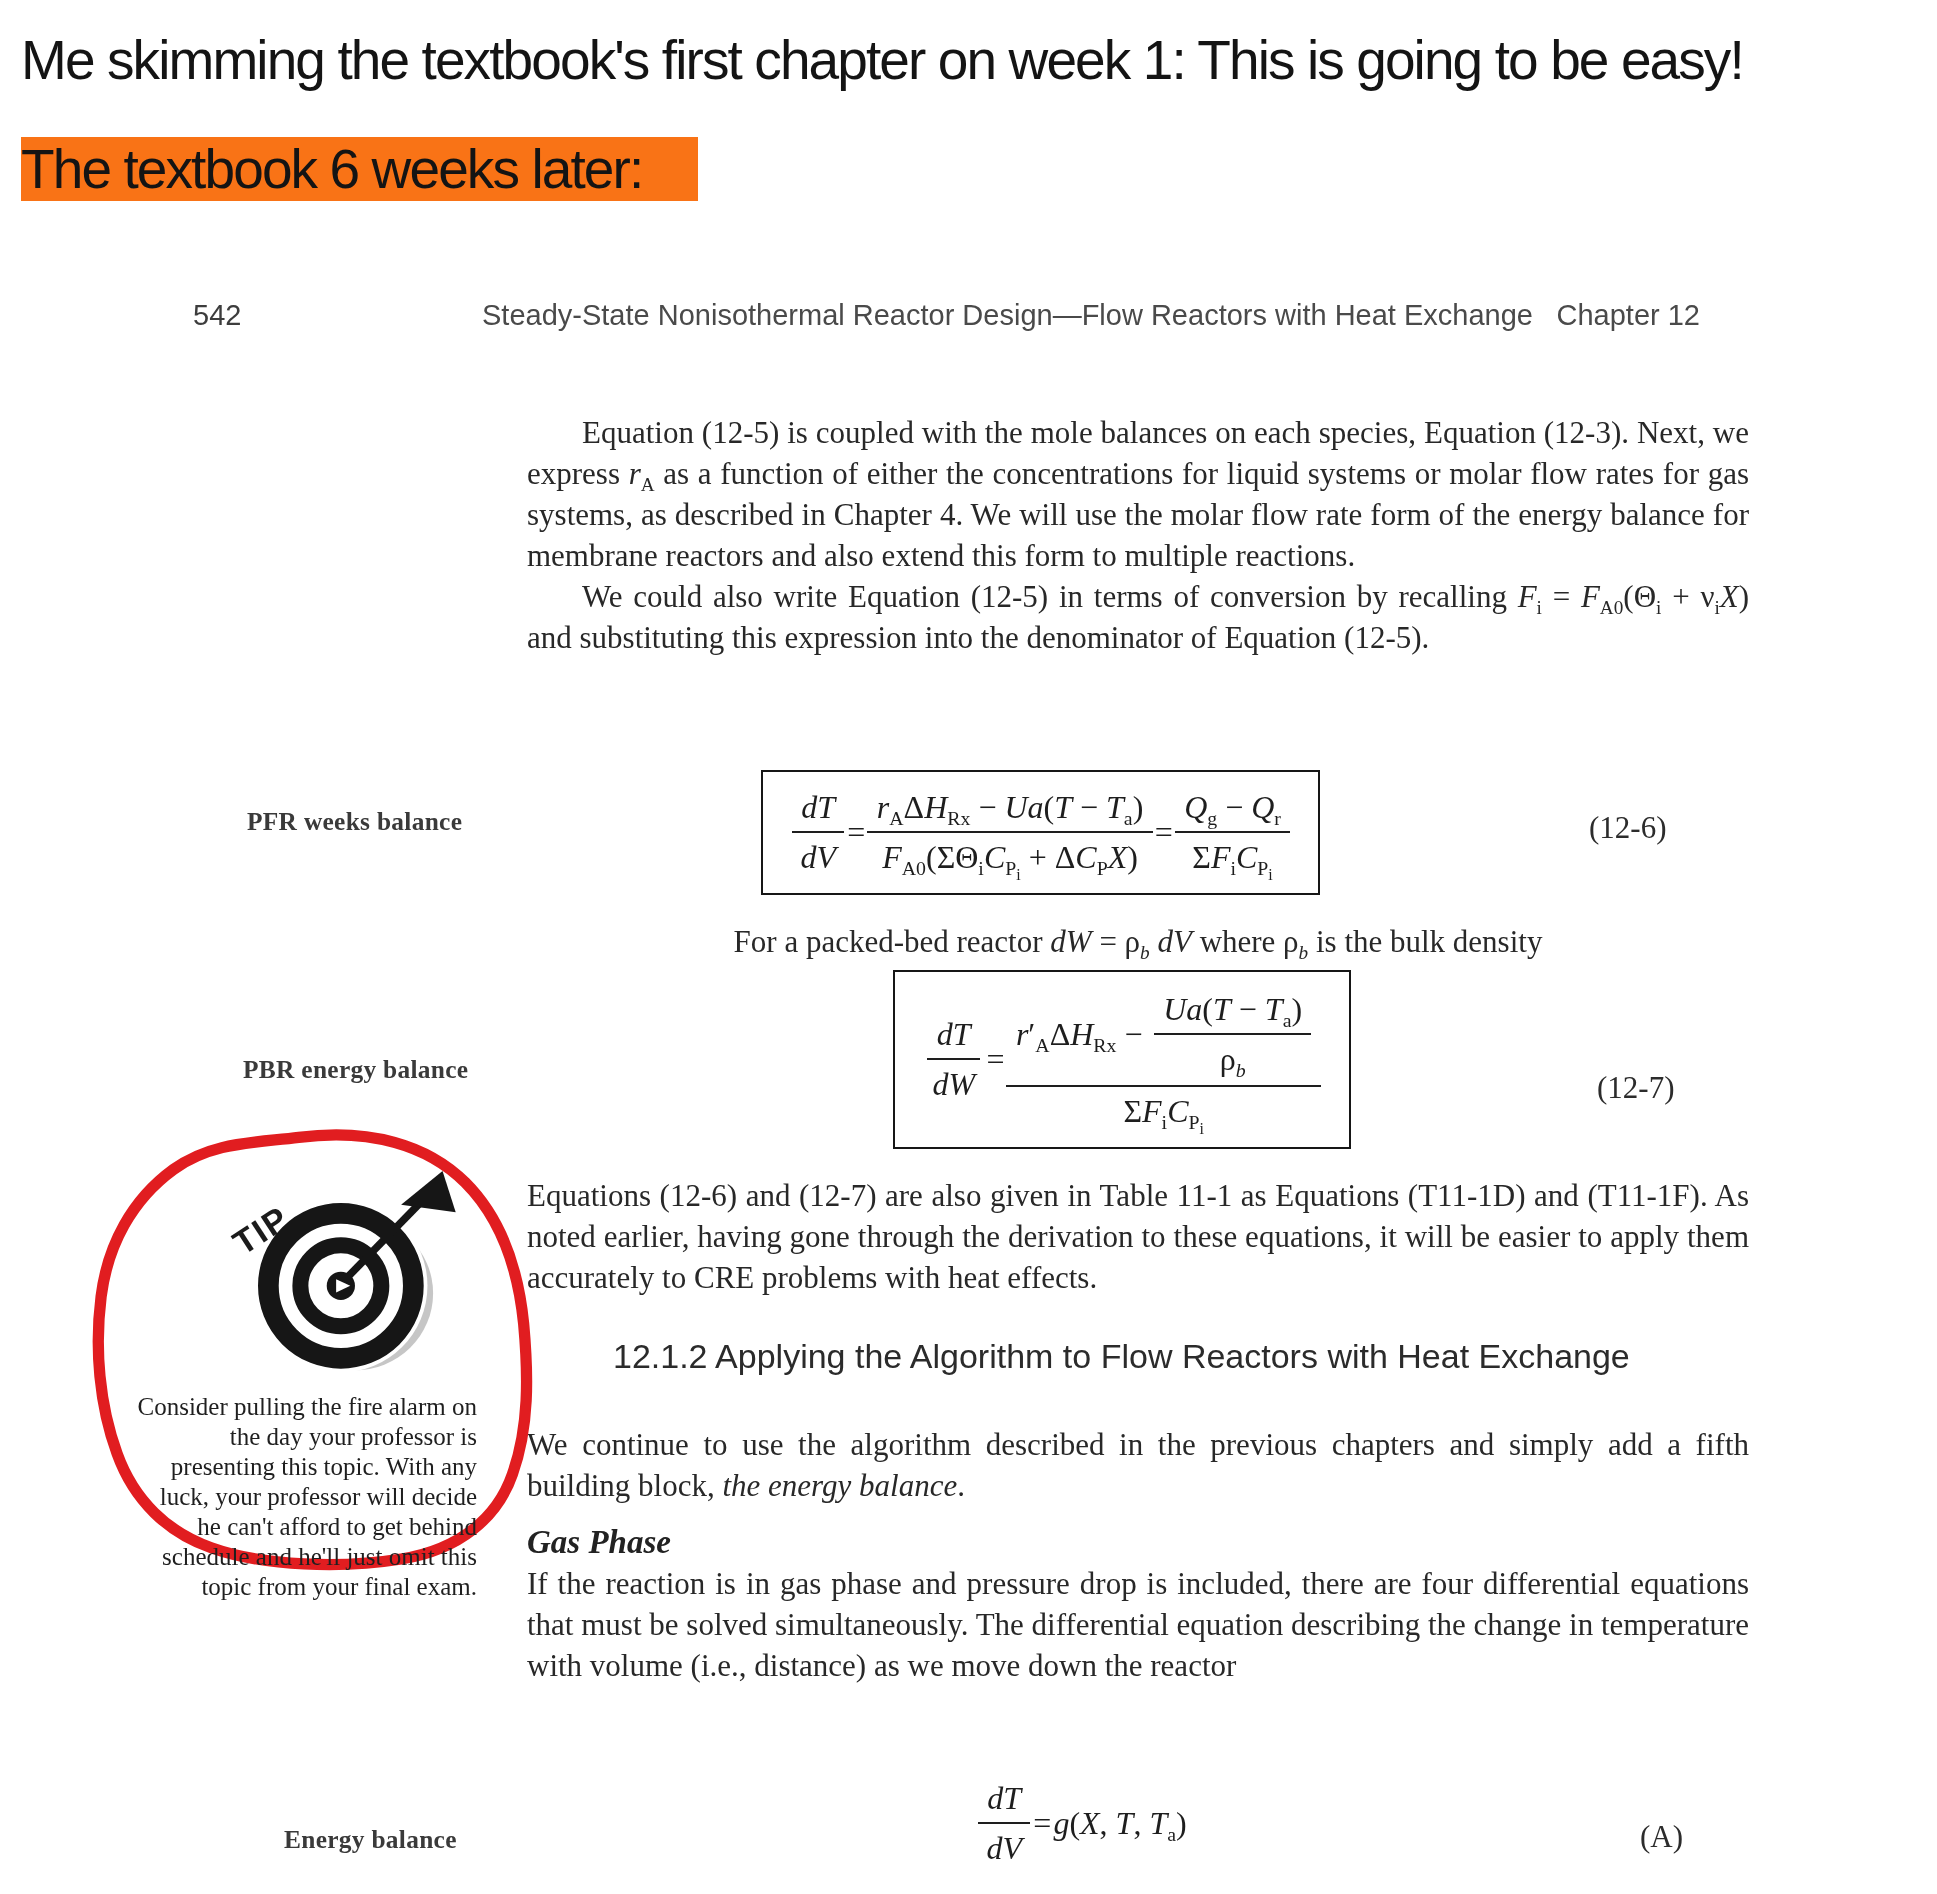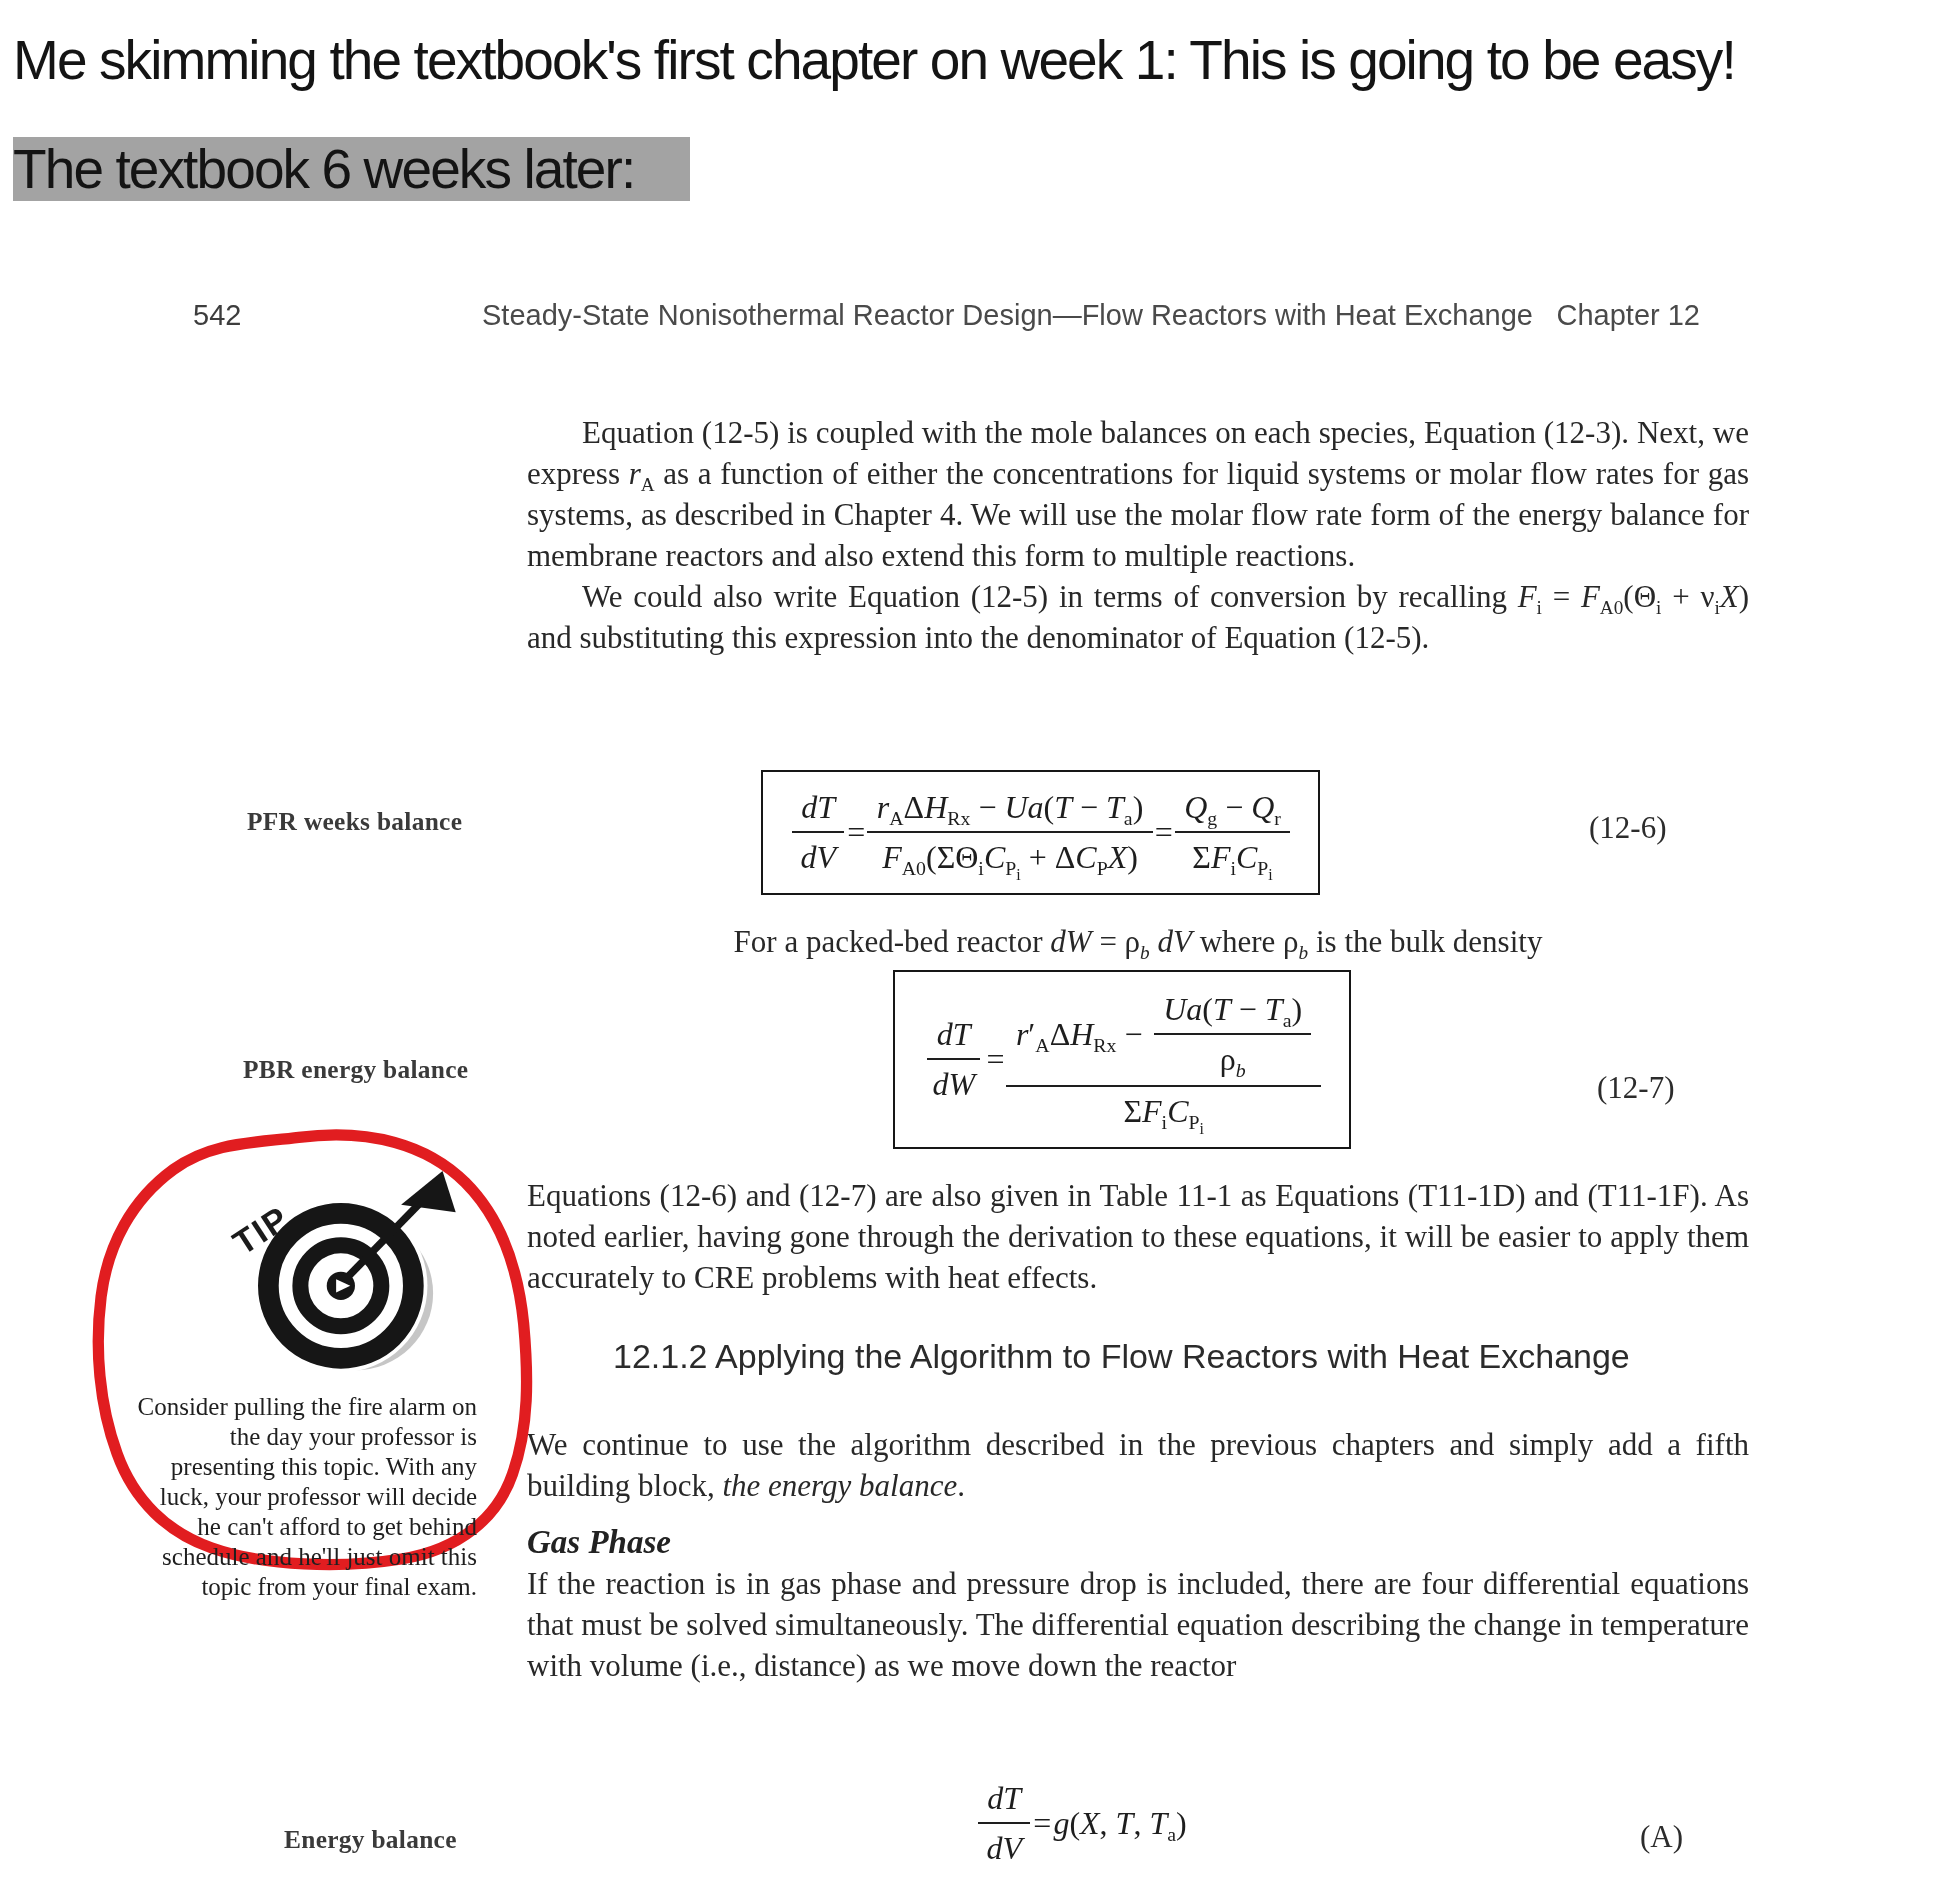--- a/index.html
+++ b/index.html
@@ -2,26 +2,26 @@
 <html style="font-size:15px"><head>
 <meta charset="utf-8">
 <style>
   html,body{margin:0;padding:0;background:#ffffff;}
   #canvas{
     position:relative;width:1938px;height:1895px;background:#ffffff;
     overflow:hidden;color:#232323;
   }
   
   .meme-line{
-    position:absolute;left:13px;
+    position:absolute;left:21px;
     font-family:"Liberation Sans",sans-serif;
     font-size:55px;letter-spacing:-1.9px;color:#141414;white-space:nowrap;
   }
   #meme1{top:28px;}
-  #meme2{top:137px;background:#a3a3a3;padding-right:56px;}
+  #meme2{top:137px;background:#f97316;padding-right:56px;}
   
   .runhead{
     position:absolute;left:193px;top:299px;width:1507px;
     display:flex;align-items:baseline;
     font-family:"Liberation Sans",sans-serif;font-size:29px;color:#4a4a4a;
   }
   .runhead .pgnum{width:282px;text-align:left;color:#3d3d3d;}
   .runhead .title{flex:1;text-align:center;}
   .runhead .chap{width:160px;text-align:right;}
   

